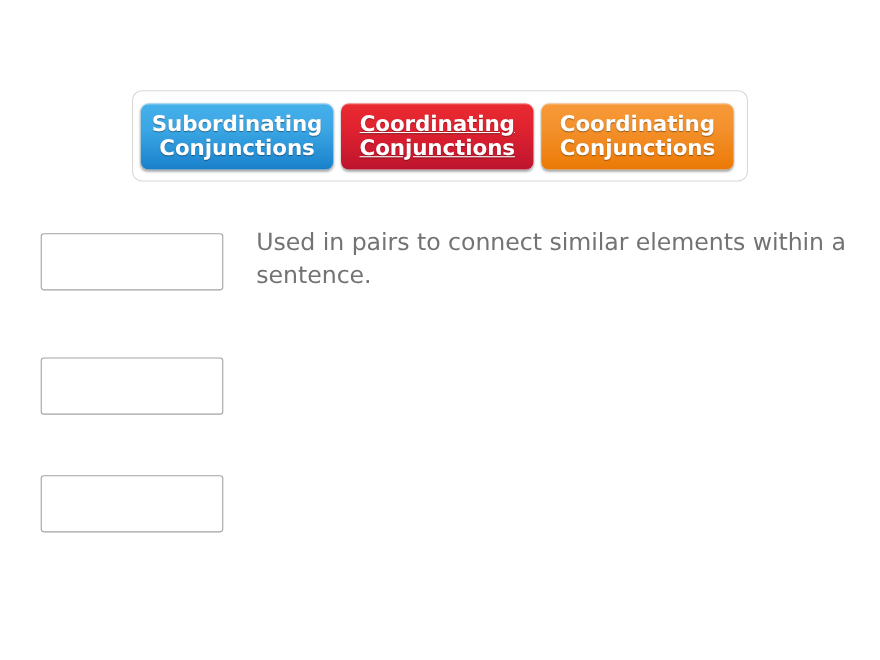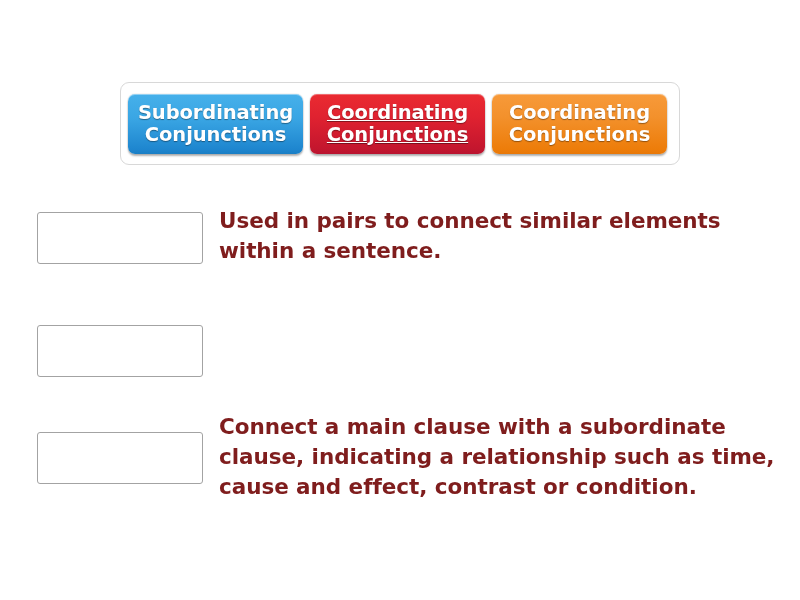--- a/index.html
+++ b/index.html
@@ -100,28 +100,27 @@
     height: 52px;
     margin-left: 37px;
     box-sizing: border-box;
     border: 1px solid #a3a3a3;
     border-radius: 3px;
     background: #ffffff;
   }
 
   .qtext {
     flex: 1 1 auto;
-    margin-left: 16px;
+    margin-left: 30px;
     margin-top: -4px;
     font-size: 21.5px;
     line-height: 30px;
-    color: #7f1d1d;
+    color: #737373;
     letter-spacing: -0.05px;
     padding-right: 20px;
-    font-weight: bold;
   }
 
   
   .qrow-1 .dropzone { margin-top: 16px; }
   .qrow-1 .qtext    { margin-top: 10px; }
   .qrow-2 .dropzone { margin-top: 33px; }
   .qrow-2 .qtext    { margin-top: 27px; }
   .qrow-3 .dropzone { margin-top: 33px; }
   .qrow-3 .qtext    { margin-top: 13px; }
 </style>
@@ -159,16 +158,15 @@
     <div class="dropzone"></div>
     <div class="qtext">Used in pairs to connect similar elements within a sentence.</div>
   </div>
 
   <div class="qrow qrow-2">
     <div class="dropzone"></div>
   </div>
 
   <div class="qrow qrow-3">
     <div class="dropzone"></div>
-    <div class="qtext">Connect a main clause with a subordinate clause, indicating a relationship such as time, cause and effect, contrast or condition.</div>
   </div>
 
 </div>
 
 </body></html>

